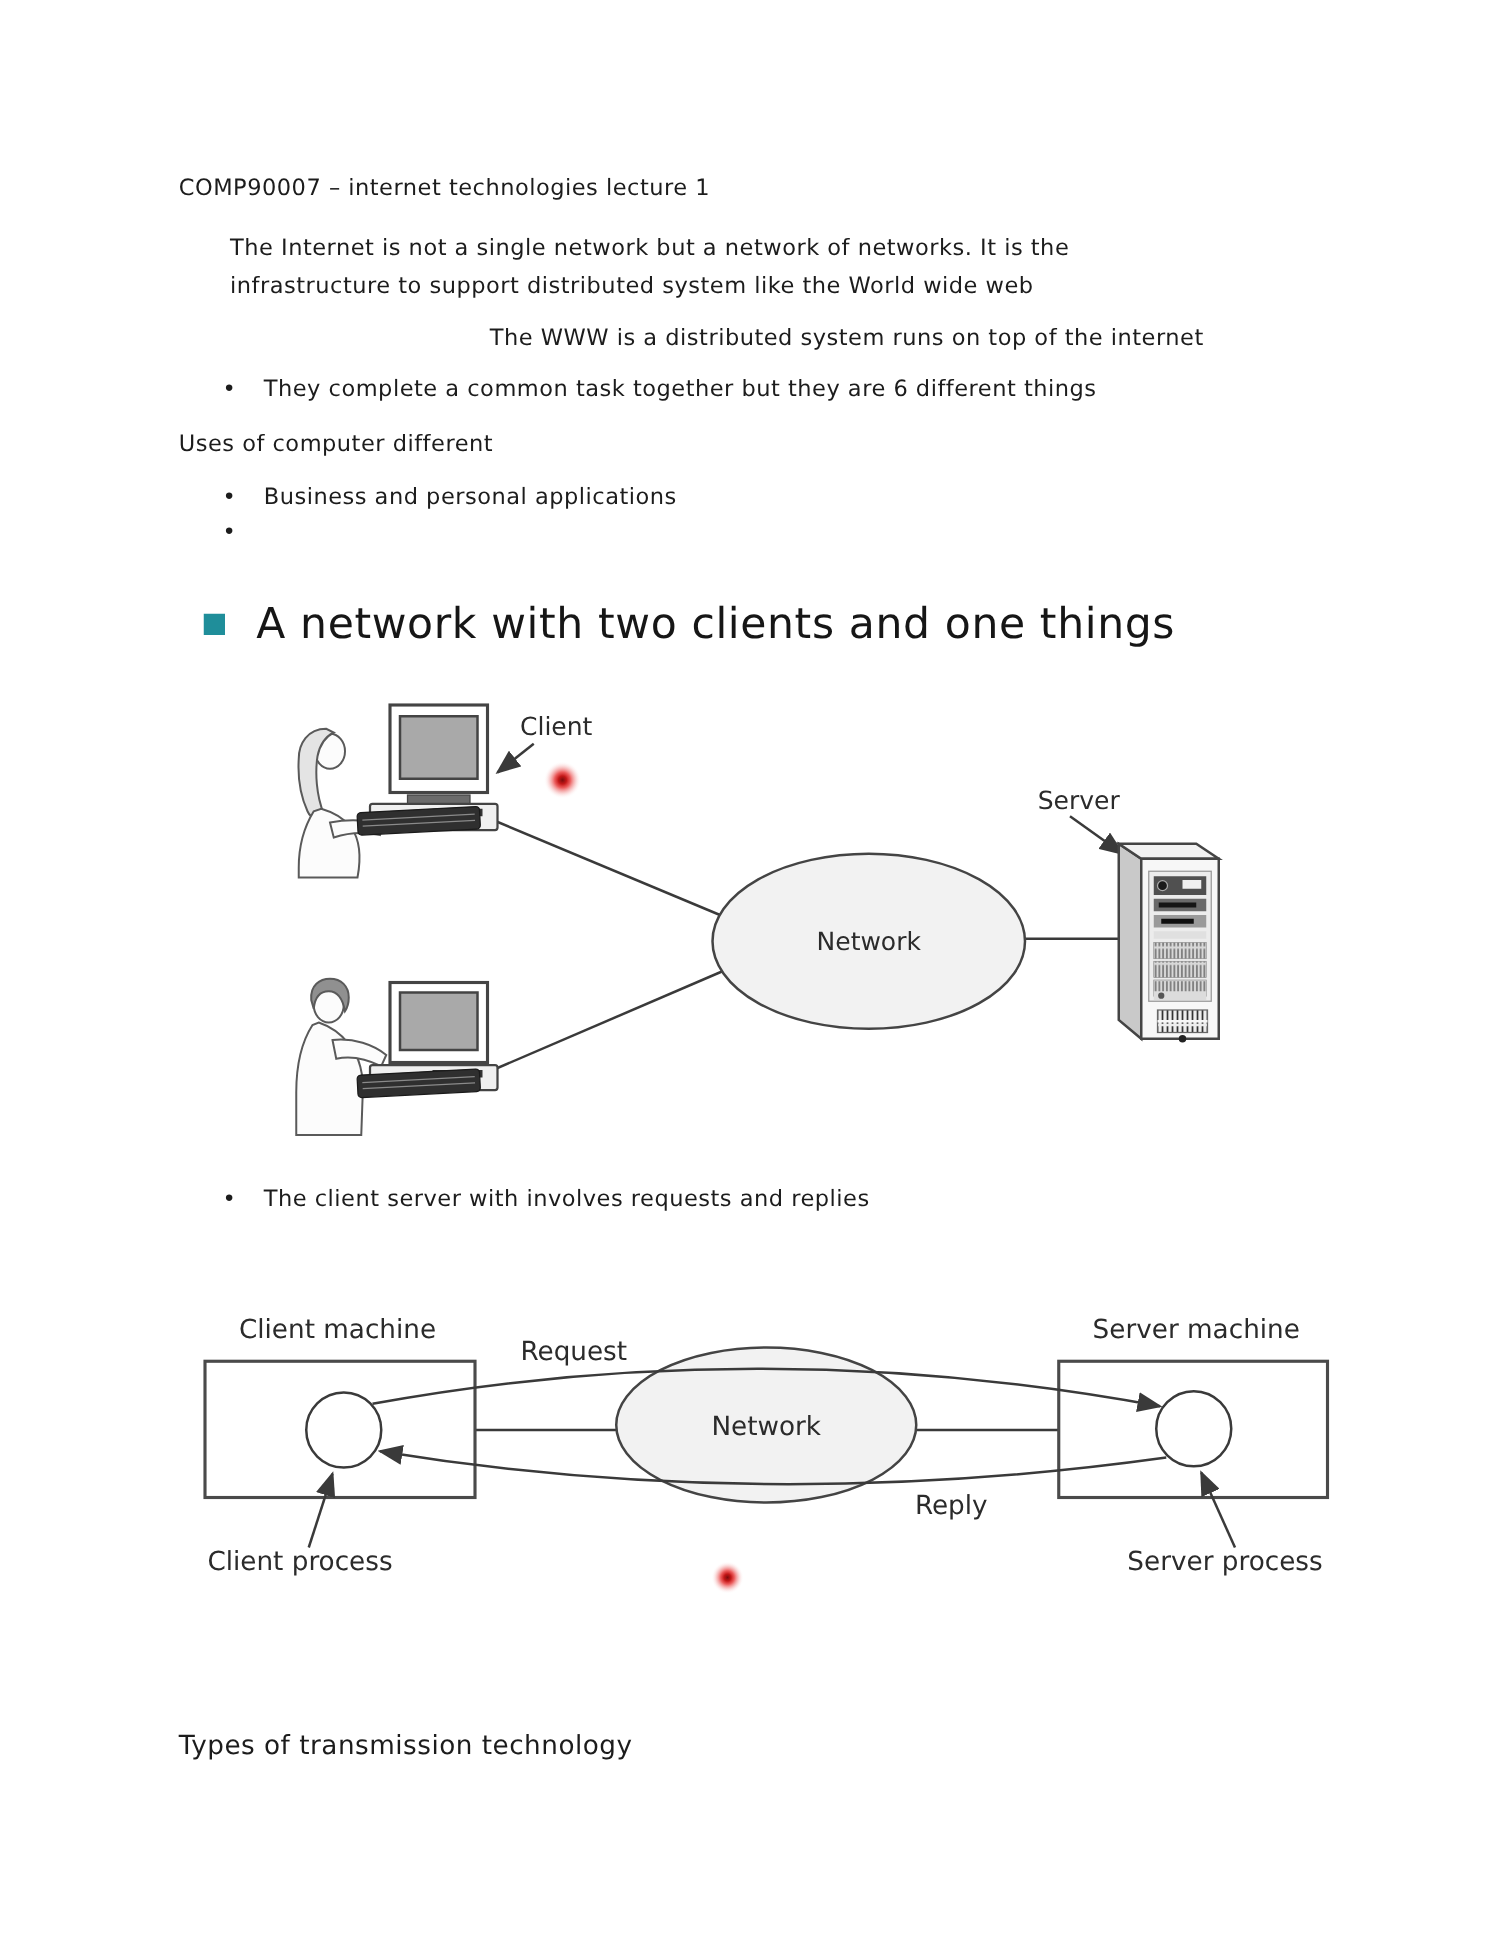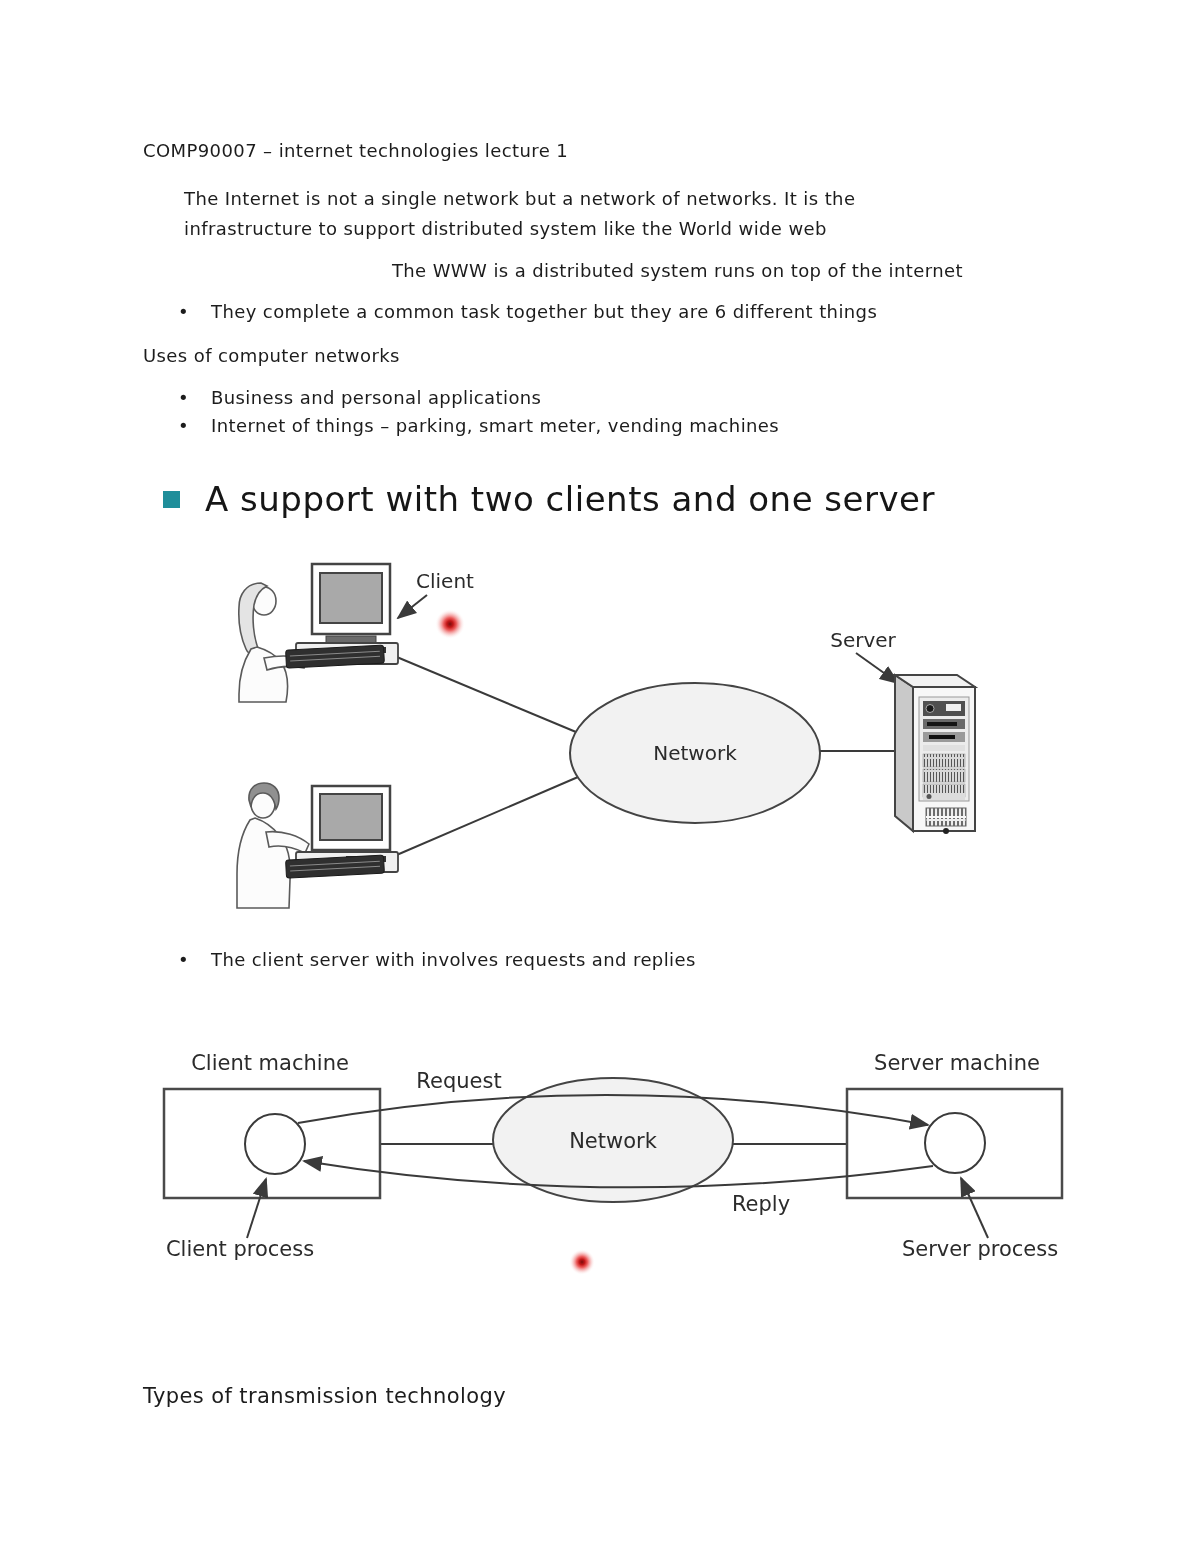--- a/index.html
+++ b/index.html
@@ -34,36 +34,35 @@
 
 <div class="abs para p-intro">The Internet is not a single network but a network of networks. It is the infrastructure to support distributed system like the World wide web</div>
 
 <div class="abs para p-www">The WWW is a distributed system runs on top of the internet</div>
 
 <div class="abs bullet b-www">
   <span class="dot">•</span>
   <span>They complete a common task together but they are 6 different things</span>
 </div>
 
-<div class="abs para p-uses">Uses of computer networks</div>
+<div class="abs para p-uses">Uses of computer different</div>
 
 <div class="abs uses-list">
   <div class="bullet">
     <span class="dot">•</span>
     <span>Business and personal applications</span>
   </div>
   <div class="bullet">
     <span class="dot">•</span>
-    <span>Internet of things – parking, smart meter, vending machines</span>
   </div>
 </div>
 
 <div class="abs slide-title-row">
   <span class="teal-square"></span>
-  <span class="slide-title">A support with two clients and one server</span>
+  <span class="slide-title">A network with two clients and one things</span>
 </div>
 
 <svg class="abs" style="left:140px;top:550px" width="1060" height="375" viewBox="0 0 1060 375">
   <defs>
     <marker id="arrow1" viewBox="0 0 10 8" refX="9" refY="4" markerWidth="10" markerHeight="8" orient="auto">
       <path d="M0,0 L10,4 L0,8 Z" fill="#3a3a3a"></path>
     </marker>
     <radialGradient id="laser1">
       <stop offset="0" stop-color="#7a0c0c"></stop>
       <stop offset="0.22" stop-color="#c41818"></stop>

